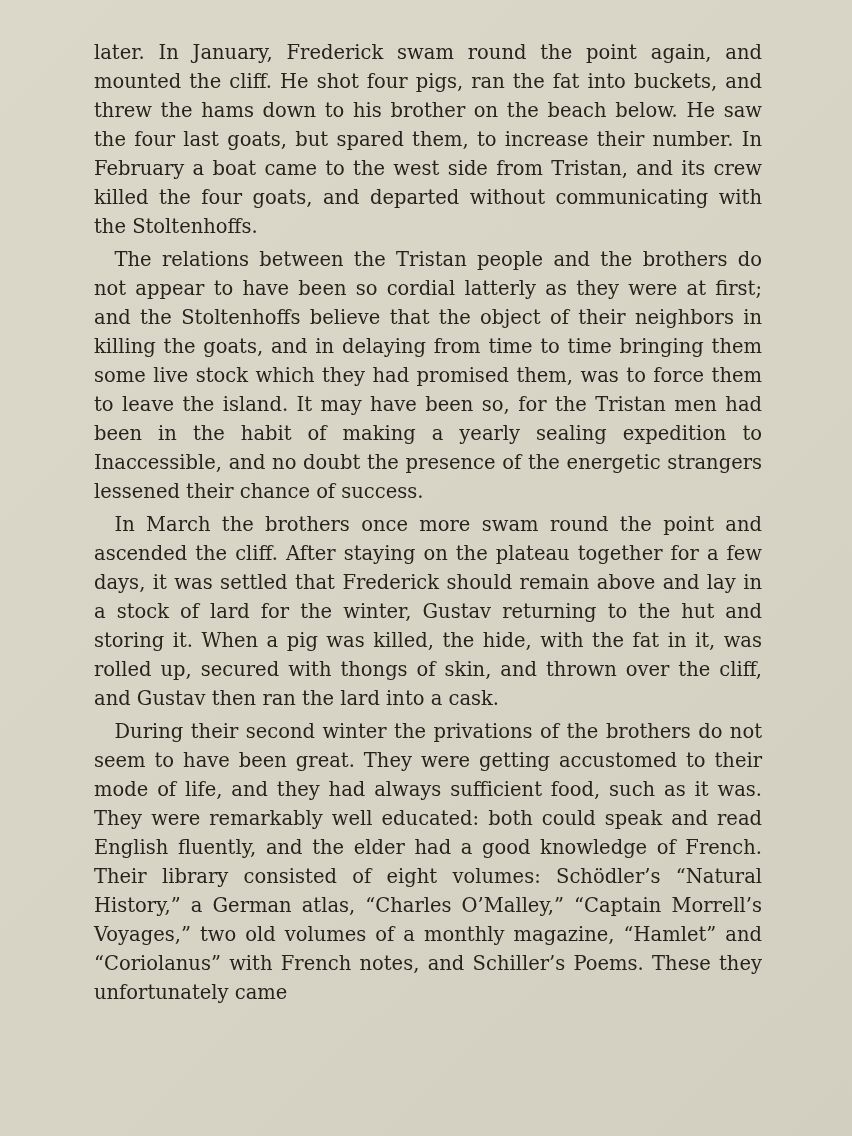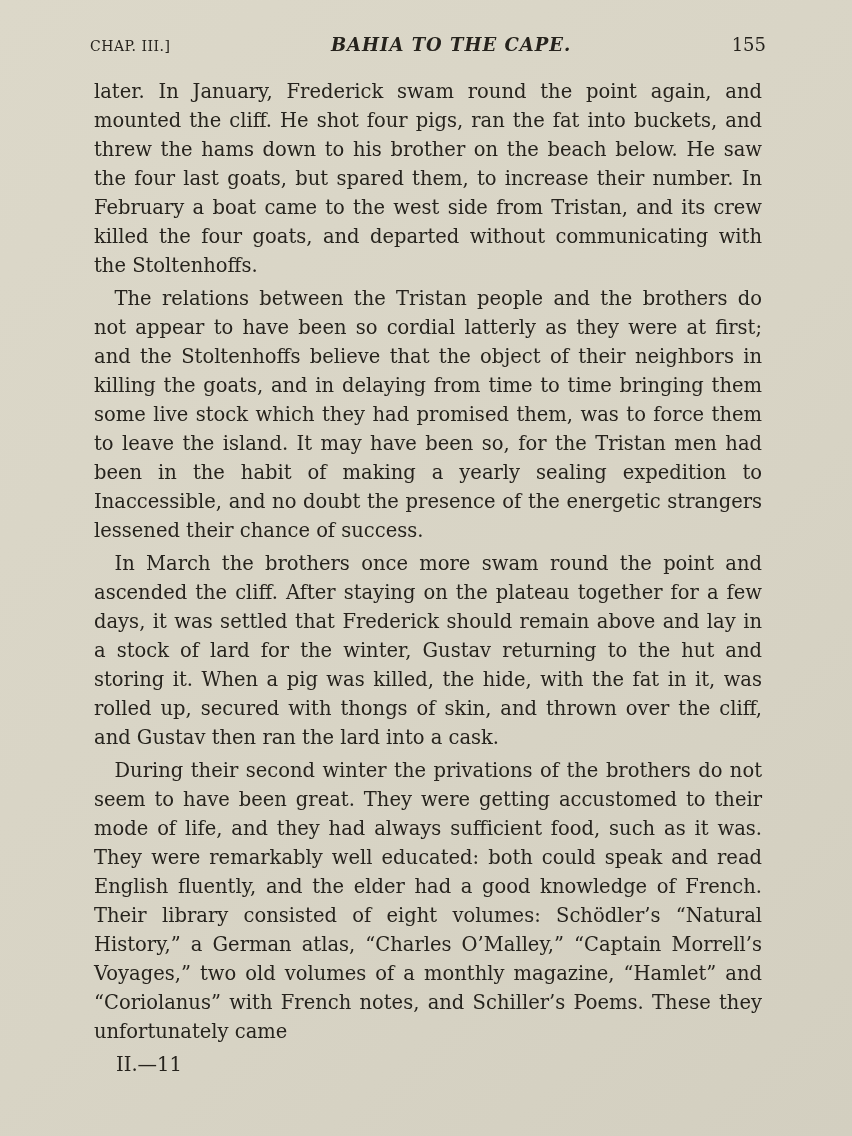--- a/index.html
+++ b/index.html
@@ -59,28 +59,22 @@
     margin-top: 0;
     padding-left: 26px;
     line-height: 29px;
   }
 </style>
 </head>
 <body>
 
 <div class="page">
 
-  <div class="header">
-    <span class="chap">CHAP. III.]</span>
-    <span class="running-title">BAHIA TO THE CAPE.</span>
-    <span class="pagenum">155</span>
-  </div>
 
   <div class="body-text">
     <p class="para">later.  In January, Frederick swam round the point again, and mounted the cliff.  He shot four pigs, ran the fat into buckets, and threw the hams down to his brother on the beach below. He saw the four last goats, but spared them, to increase their number.  In February a boat came to the west side from Tristan, and its crew killed the four goats, and departed without communicating with the Stoltenhoffs.</p>
     <p class="para indent">The relations between the Tristan people and the brothers do not appear to have been so cordial latterly as they were at first; and the Stoltenhoffs believe that the object of their neighbors in killing the goats, and in delaying from time to time bringing them some live stock which they had promised them, was to force them to leave the island.  It may have been so, for the Tristan men had been in the habit of making a yearly sealing expedition to Inaccessible, and no doubt the presence of the energetic strangers lessened their chance of success.</p>
     <p class="para indent">In March the brothers once more swam round the point and ascended the cliff.  After staying on the plateau together for a few days, it was settled that Frederick should remain above and lay in a stock of lard for the winter, Gustav returning to the hut and storing it.  When a pig was killed, the hide, with the fat in it, was rolled up, secured with thongs of skin, and thrown over the cliff, and Gustav then ran the lard into a cask.</p>
     <p class="para indent">During their second winter the privations of the brothers do not seem to have been great.  They were getting accustomed to their mode of life, and they had always sufficient food, such as it was.  They were remarkably well educated: both could speak and read English fluently, and the elder had a good knowledge of French.  Their library consisted of eight volumes: Schödler’s “Natural History,” a German atlas, “Charles O’Malley,” “Captain Morrell’s Voyages,” two old volumes of a monthly magazine, “Hamlet” and “Coriolanus” with French notes, and Schiller’s Poems.  These they unfortunately came</p>
   </div>
 
-  <div class="footer">II.—11</div>
 
 </div>
 
 </body></html>

